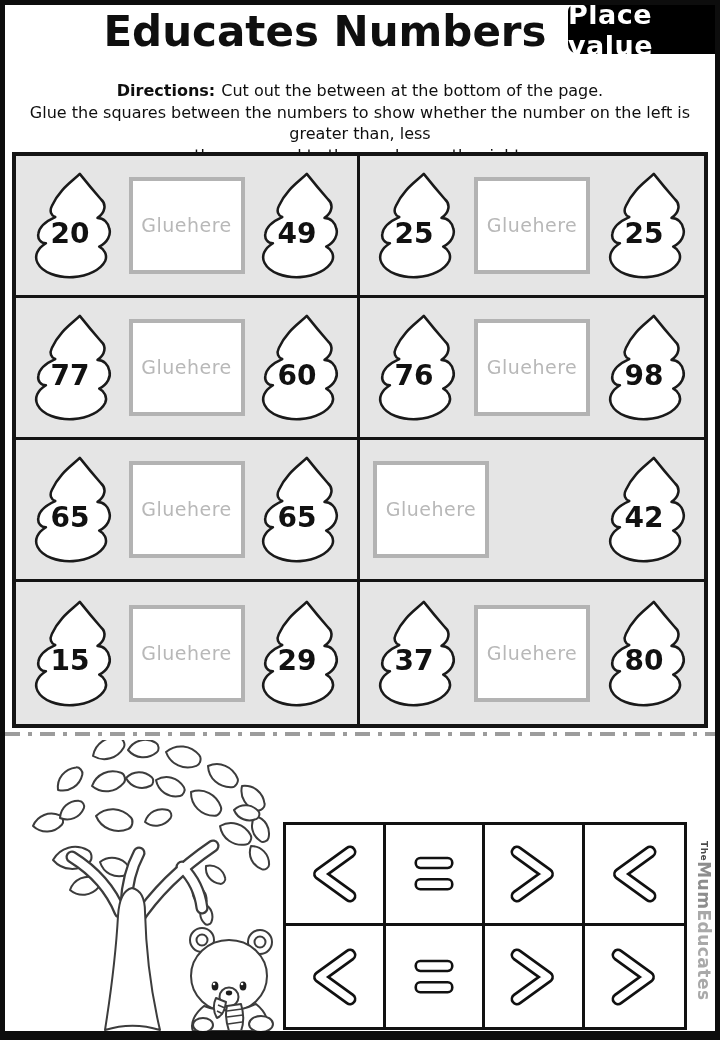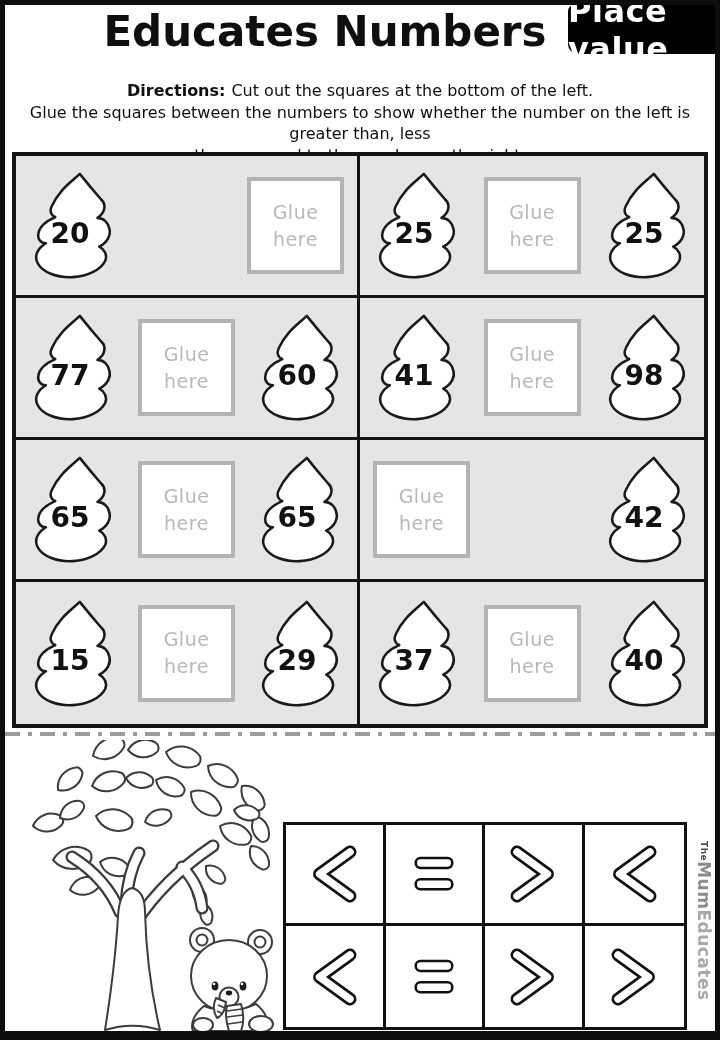--- a/index.html
+++ b/index.html
@@ -11,21 +11,21 @@
   }
   
   .header { position:relative; }
   .title {
     margin:2px 0 0 0; padding:0 150px 0 80px; text-align:center;
     font-size:42px; font-weight:bold; letter-spacing:0px; color:#0f0f0f;
   }
   .badge {
     position:absolute; top:-2px; right:-5px; width:152px; height:49px;
     background:#000; color:#fff; display:flex; align-items:center; justify-content:center;
-    font-size:32px; font-weight:bold; border-radius:6px 0 0 10px; letter-spacing:0.5px;
+    font-size:27px; font-weight:bold; border-radius:6px 0 0 10px; letter-spacing:0.5px;
   }
   
   .directions { margin-top:24px; text-align:center; font-size:16px; line-height:21.5px; color:#0f0f0f; }
   .dir-label { font-weight:bold; font-size:16px; margin-right:6px; }
   
   .problems-grid {
     position:absolute; left:7px; top:147px; width:696px; height:576px;
     border:4px solid #141414; display:grid;
     grid-template-columns:1fr 1fr; grid-template-rows:repeat(4, 1fr);
     background:#e5e5e5;
@@ -34,22 +34,22 @@
   .pcell.bR { border-right:3px solid #141414; }
   .pcell.bB { border-bottom:3px solid #141414; }
   .leaf { position:relative; width:88px; height:119px; flex:0 0 auto; }
   .leaf-svg { width:100%; height:100%; display:block; }
   .leaf-shape { fill:#fff; stroke:#1a1a1a; stroke-width:3; stroke-linejoin:round; }
   .leaf-num {
     position:absolute; left:-3px; width:100%; top:56%; transform:translateY(-50%);
     text-align:center; font-size:28px; font-weight:bold; color:#111;
   }
   .glue-box {
-    width:97px; height:97px; border:4px solid #b3b3b3; background:#fff;
-    display:flex; flex-direction:column; align-items:center; justify-content:center;
+    width:116px; height:97px; border:4px solid #b3b3b3; background:#fff;
+    display:flex; flex-direction:row; align-items:center; justify-content:center;
     color:#b8b8b8; font-size:19px; line-height:27px; letter-spacing:0.5px; text-align:center;
     flex:0 0 auto;
   }
   
   .cut-line {
     position:absolute; left:0; right:0; top:727px; height:4px;
     background:repeating-linear-gradient(90deg,#9c9c9c 0 15px, transparent 15px 23px, #9c9c9c 23px 27px, transparent 27px 35px);
   }
   
   .tree-svg { position:absolute; left:3px; top:735px; }
@@ -96,39 +96,45 @@
 
 <div class="page">
 
   <div class="header">
     <h1 class="title">Educates Numbers</h1>
     <div class="badge">Place value</div>
   </div>
 
   <div class="directions">
     <div>
-      <span class="dir-label">Directions:</span><span>Cut out the squares at the bottom of the left.</span>
+      <span class="dir-label">Directions:</span><span>Cut out the between at the bottom of the page.</span>
     </div>
     <div>Glue the squares between the numbers to show whether the number on the left is greater than, less</div>
     <div>than or equal to the number on the right.</div>
   </div>
 
   <div class="problems-grid">
 
     <div class="pcell bR bB">
       <div class="leaf">
         <svg class="leaf-svg" viewBox="0 0 104 130">
             <use href="#leafShape"></use>
           </svg>
         <span class="leaf-num">20</span>
       </div>
       <div class="glue-box">
         <span>Glue</span>
         <span>here</span>
       </div>
+      <div class="leaf">
+        <svg class="leaf-svg" viewBox="0 0 104 130">
+            <use href="#leafShape"></use>
+          </svg>
+        <span class="leaf-num">49</span>
+      </div>
     </div>
 
     <div class="pcell bB">
       <div class="leaf">
         <svg class="leaf-svg" viewBox="0 0 104 130">
             <use href="#leafShape"></use>
           </svg>
         <span class="leaf-num">25</span>
       </div>
       <div class="glue-box">
@@ -160,21 +166,21 @@
           </svg>
         <span class="leaf-num">60</span>
       </div>
     </div>
 
     <div class="pcell bB">
       <div class="leaf">
         <svg class="leaf-svg" viewBox="0 0 104 130">
             <use href="#leafShape"></use>
           </svg>
-        <span class="leaf-num">41</span>
+        <span class="leaf-num">76</span>
       </div>
       <div class="glue-box">
         <span>Glue</span>
         <span>here</span>
       </div>
       <div class="leaf">
         <svg class="leaf-svg" viewBox="0 0 104 130">
             <use href="#leafShape"></use>
           </svg>
         <span class="leaf-num">98</span>
@@ -240,21 +246,21 @@
         <span class="leaf-num">37</span>
       </div>
       <div class="glue-box">
         <span>Glue</span>
         <span>here</span>
       </div>
       <div class="leaf">
         <svg class="leaf-svg" viewBox="0 0 104 130">
             <use href="#leafShape"></use>
           </svg>
-        <span class="leaf-num">40</span>
+        <span class="leaf-num">80</span>
       </div>
     </div>
 
   </div>
 
   <div class="cut-line"></div>
 
   <svg class="tree-svg" width="300" height="292" viewBox="0 0 300 292">
     <g>
 

